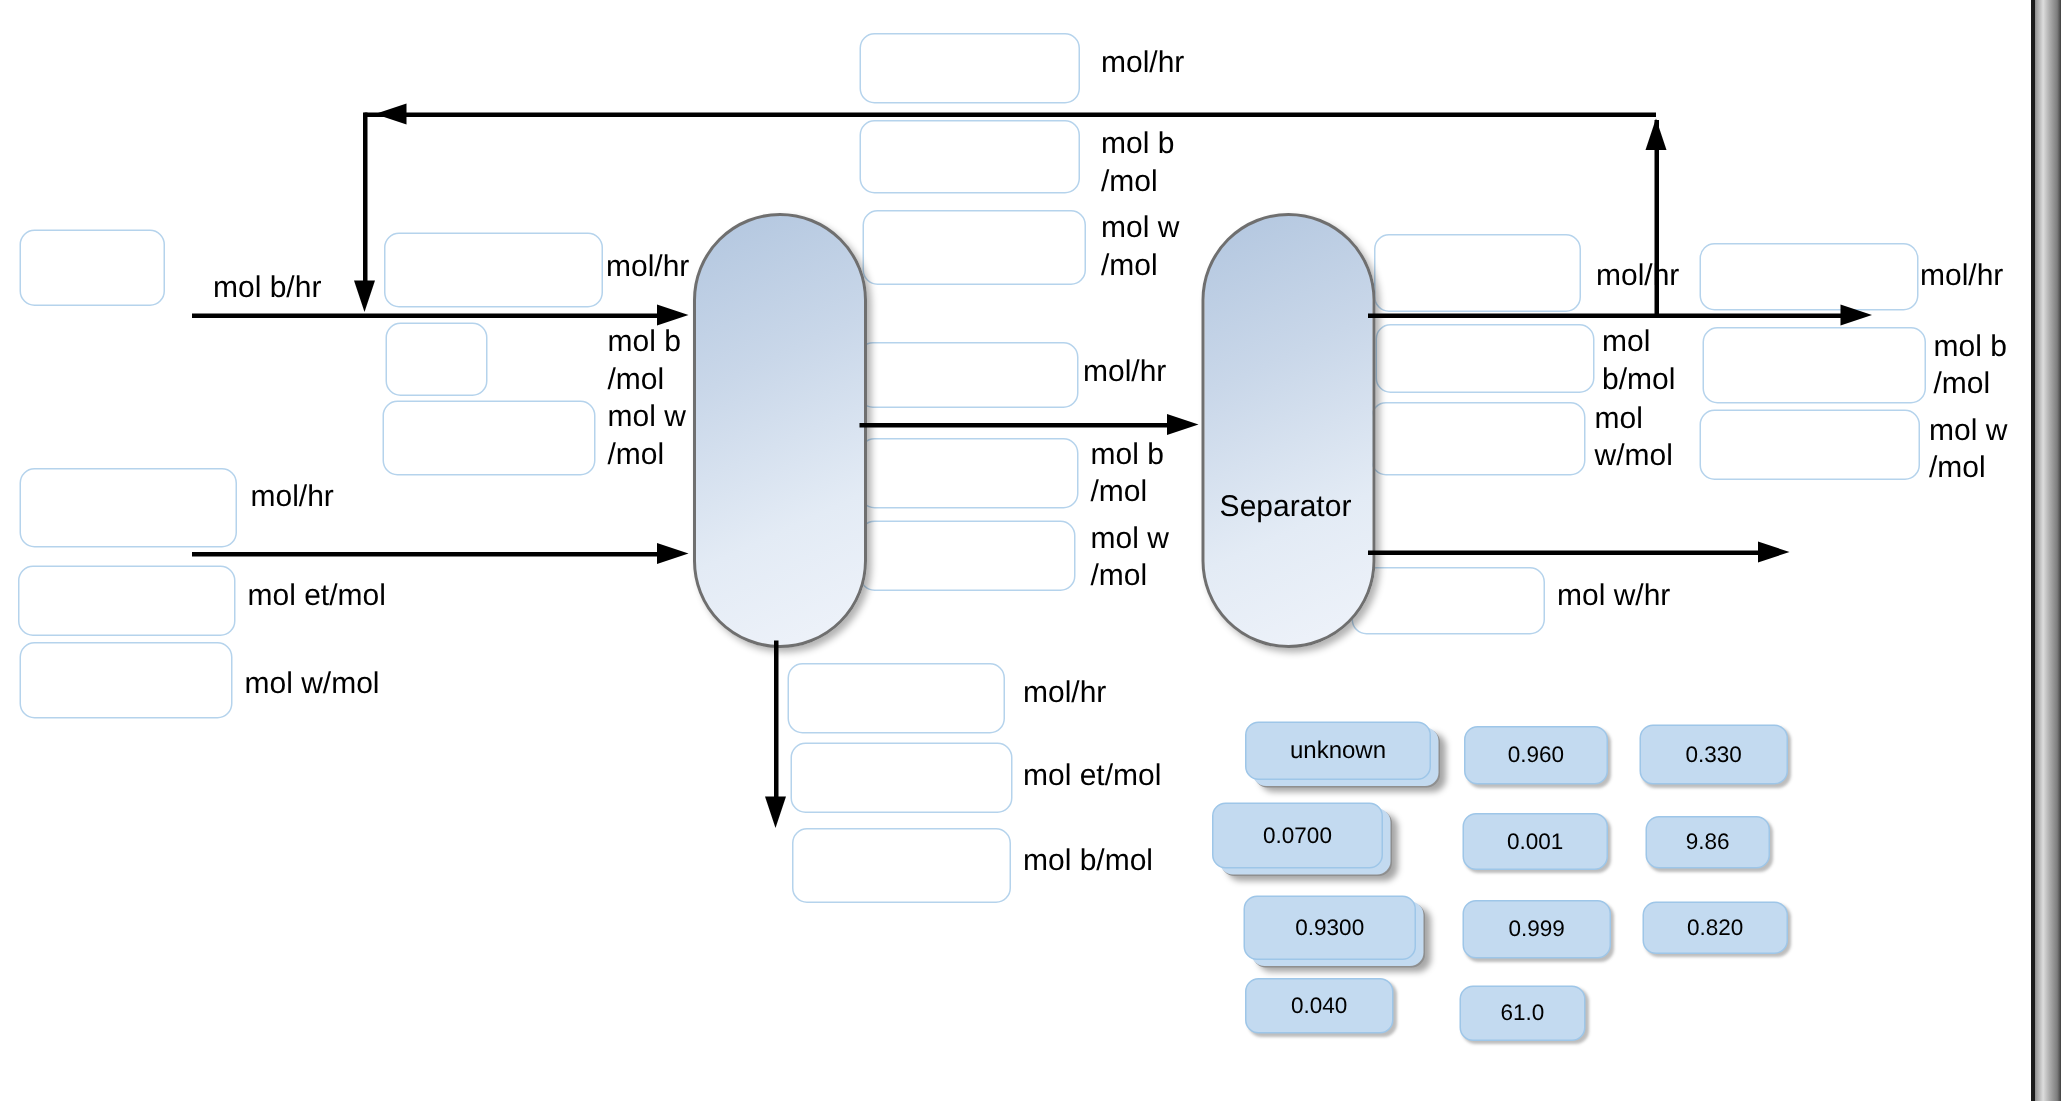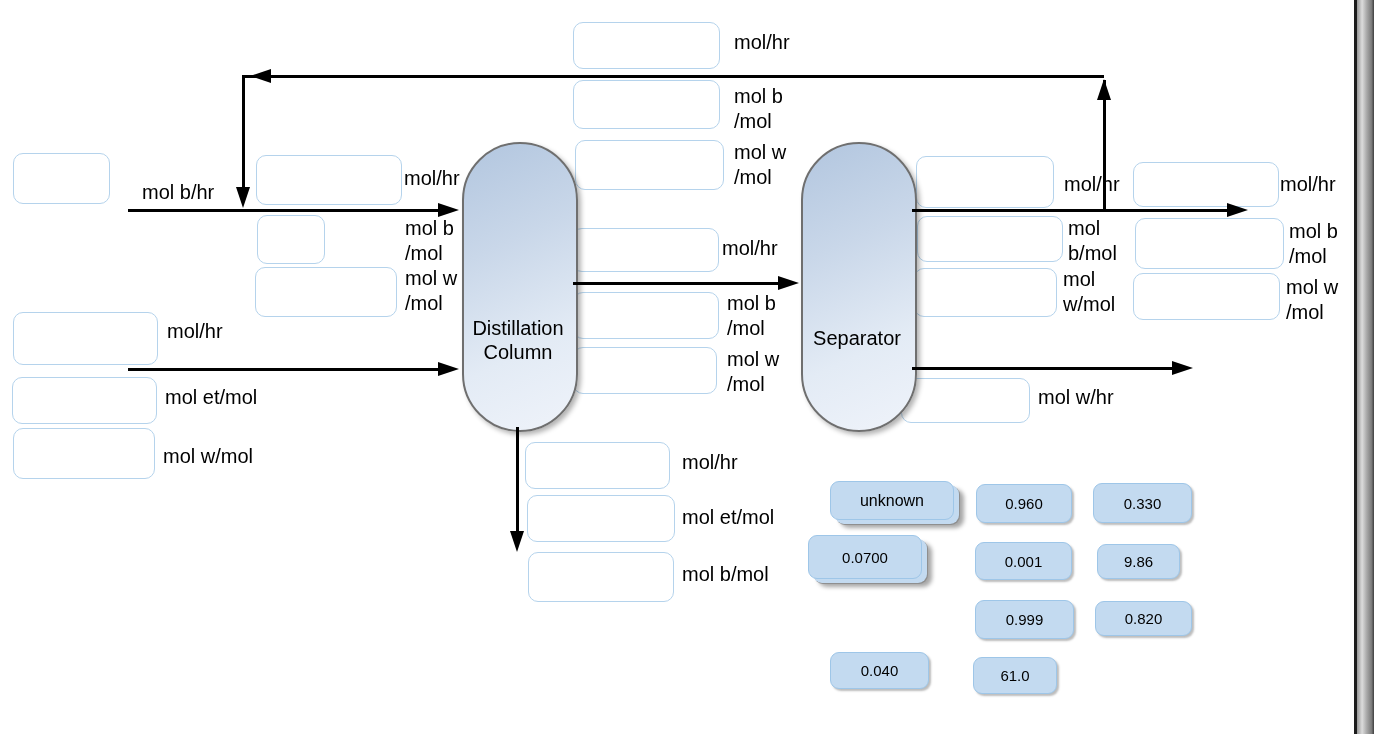--- a/index.html
+++ b/index.html
@@ -59,22 +59,20 @@
   <div class="ln" style="left:912px;top:209px;width:320px;height:3px"></div>
   <div class="ah ah-right" style="left:1227px;top:203px"></div>
 
   <div class="ln" style="left:912px;top:367px;width:263px;height:3px"></div>
   <div class="ah ah-right" style="left:1172px;top:361px"></div>
 
   <div class="ln" style="left:516px;top:427px;width:3px;height:106px"></div>
   <div class="ah ah-down" style="left:510px;top:531px"></div>
 
   <div class="vessel" style="left:462px;top:142px;width:112px;height:286px"></div>
-  <div class="vessel-label" style="left:452px;top:316px;width:132px">Distillation
-Column</div>
 
   <div class="vessel" style="left:801px;top:142px;width:112px;height:286px"></div>
   <div class="vessel-label" style="left:800px;top:326px;width:114px">Separator</div>
 
   <div class="slot" style="left:13px;top:153px;width:95px;height:49px"></div>
   <div class="unit" style="left:142px;top:180px">mol b/hr</div>
 
   <div class="slot" style="left:256px;top:155px;width:144px;height:48px"></div>
   <div class="unit" style="left:404px;top:166px">mol/hr</div>
 
@@ -150,20 +148,21 @@
 
   <div class="slot" style="left:901px;top:378px;width:127px;height:43px"></div>
   <div class="unit" style="left:1038px;top:385px">mol w/hr</div>
 
   <div class="chip stacked" style="left:830px;top:481px;width:122px;height:37px;font-size:16px">unknown</div>
   <div class="chip plain" style="left:976px;top:484px;width:94px;height:37px">0.960</div>
   <div class="chip plain" style="left:1093px;top:483px;width:97px;height:38px">0.330</div>
   <div class="chip stacked" style="left:808px;top:535px;width:112px;height:42px">0.0700</div>
   <div class="chip plain" style="left:975px;top:542px;width:95px;height:36px">0.001</div>
   <div class="chip plain" style="left:1097px;top:544px;width:81px;height:33px">9.86</div>
+  <div class="chip stacked" style="left:829px;top:597px;width:113px;height:41px">0.9300</div>
   <div class="chip plain" style="left:975px;top:600px;width:97px;height:37px">0.999</div>
   <div class="chip plain" style="left:1095px;top:601px;width:95px;height:33px">0.820</div>
   <div class="chip plain" style="left:830px;top:652px;width:97px;height:35px">0.040</div>
   <div class="chip plain" style="left:973px;top:657px;width:82px;height:35px">61.0</div>
 
   <div class="edge-line" style="left:1354px"></div>
   <div class="edge-strip" style="left:1357px;width:17px"></div>
 
 </div>
 

